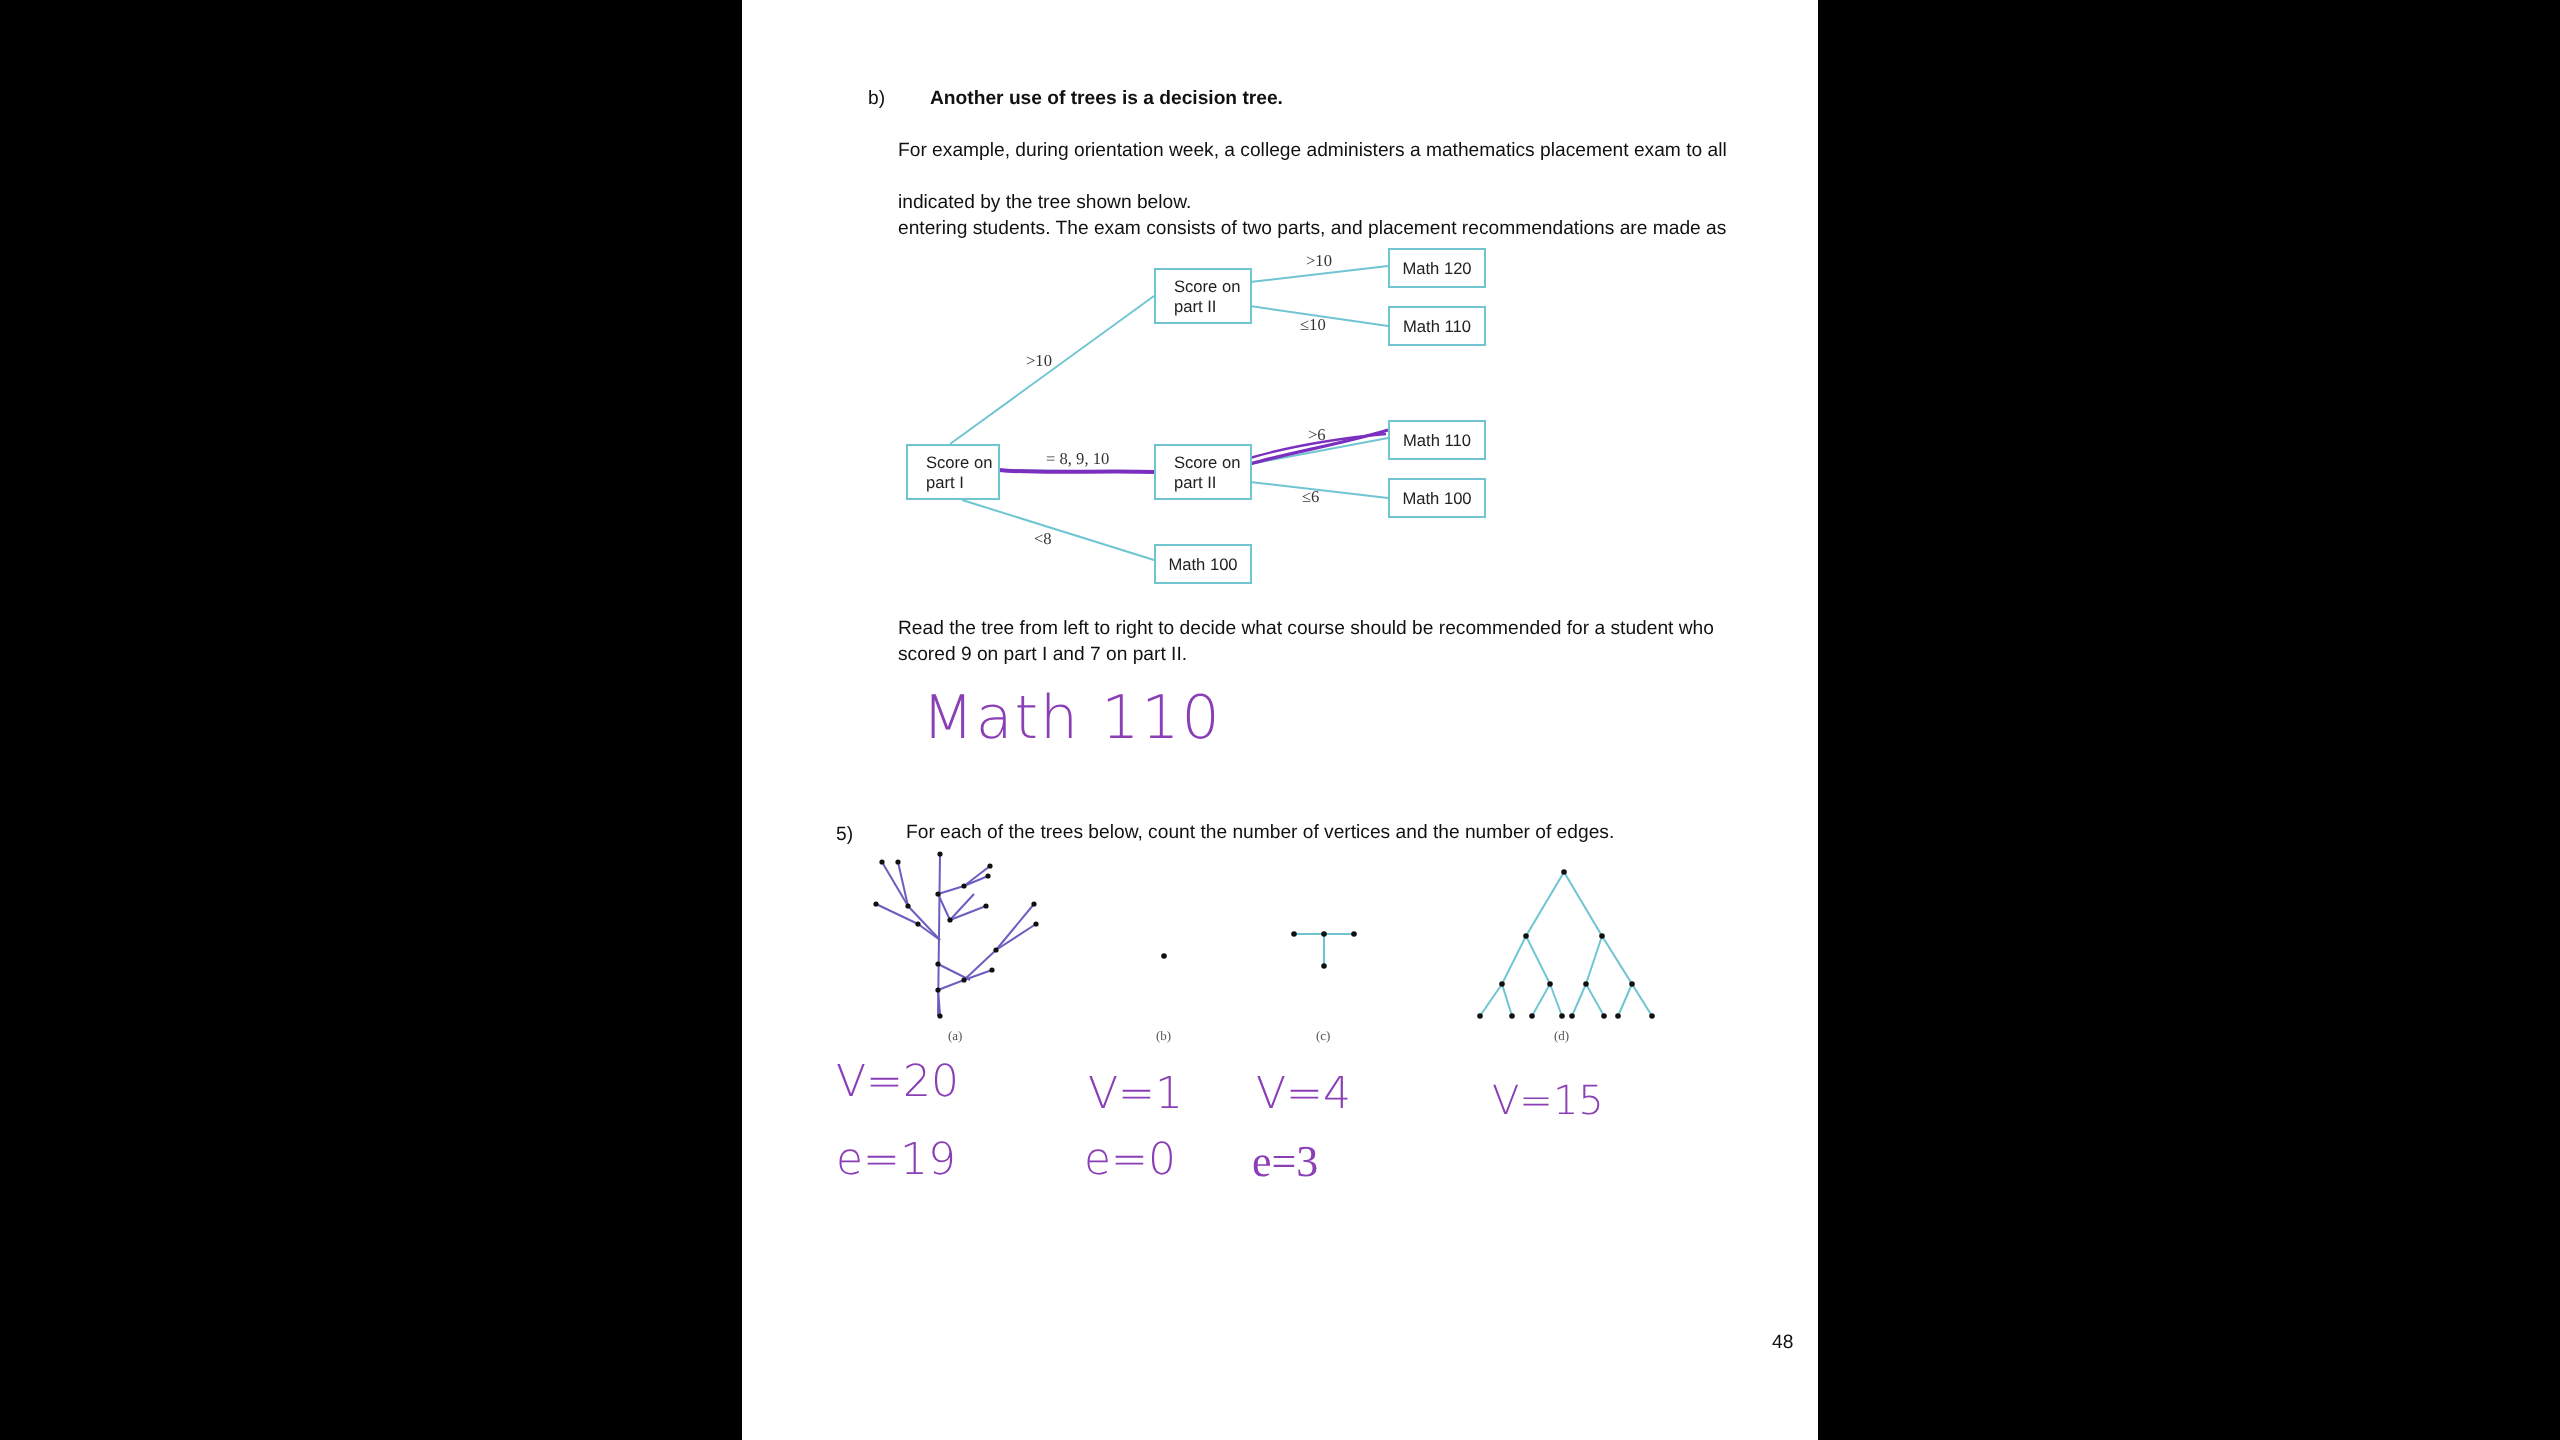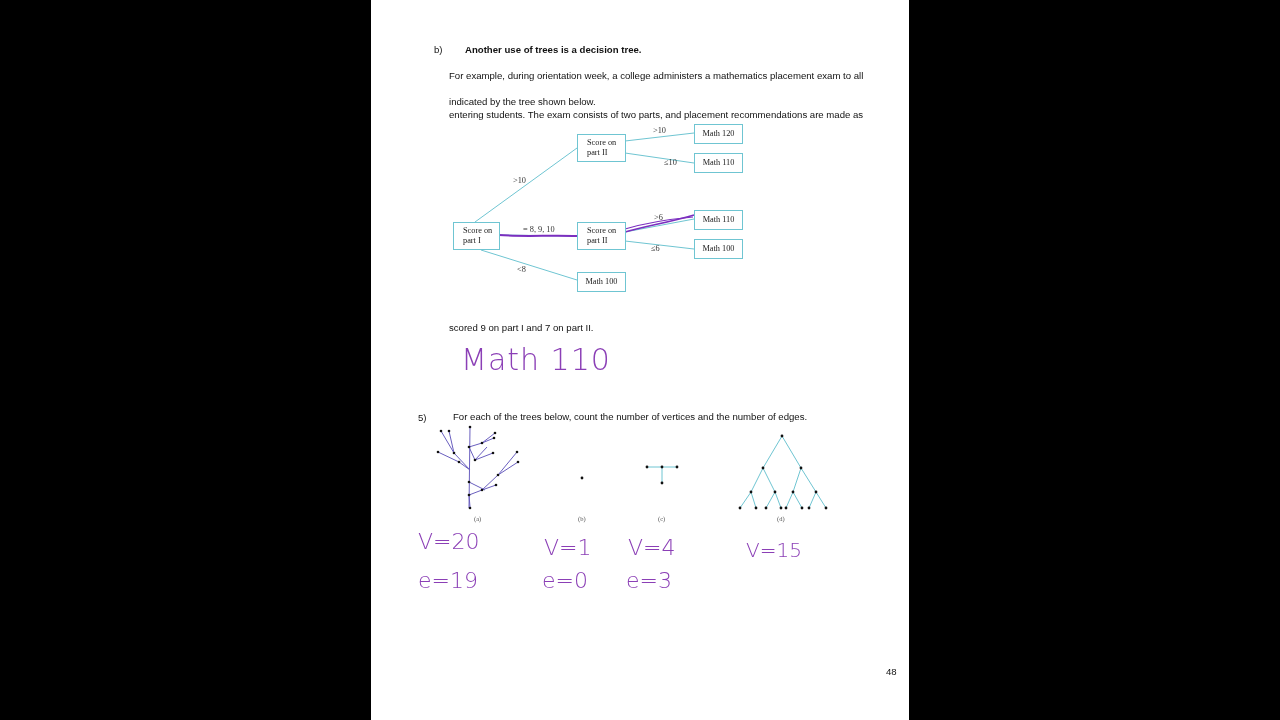--- a/index.html
+++ b/index.html
@@ -7,21 +7,21 @@
       width: 1280px; height: 720px; background: #000000; position: relative; overflow: hidden;
       font-family: "Liberation Sans", sans-serif;
     }
     .page {
       position: absolute; left: 371px; top: 0; width: 538px; height: 720px; background: #ffffff;
     }
     .abs { position: absolute; }
     .txt { font-family: "Liberation Sans", sans-serif; font-size: 9.6px; color: #111; line-height: 13px; white-space: nowrap; }
     .box {
       position: absolute; border: 1.3px solid #6fc5d2; background: #fff; box-sizing: border-box;
-      font-family: Liberation Serif, serif; font-size: 8.3px; color: #222; line-height: 10px;
+      font-family: Liberation Sans, sans-serif; font-size: 8.3px; color: #222; line-height: 10px;
       padding: 3px 0 0 9px;
     }
     .box.leaf { padding: 0; text-align: center; display: flex; align-items: center; justify-content: center; }
     .lbl { position: absolute; font-family: "Liberation Serif", serif; font-size: 8.3px; color: #333; white-space: nowrap; }
     .cap { position: absolute; font-family: "Liberation Serif", serif; font-size: 6.5px; color: #555; }
     .hand { position: absolute; font-family: "DejaVu Sans", sans-serif; color: #8b3fb6; font-weight: 200; white-space: nowrap; }
     svg { position: absolute; overflow: visible; }
   </style>
 </head>
 <body>
@@ -70,25 +70,26 @@
     <div class="box leaf" style="left:323px; top:124px; width:49px; height:20px;">Math 120</div>
     <div class="box leaf" style="left:323px; top:153px; width:49px; height:20px;">Math 110</div>
     <div class="box leaf" style="left:323px; top:210px; width:49px; height:20px;">Math 110</div>
     <div class="box leaf" style="left:323px; top:239px; width:49px; height:20px;">Math 100</div>
     <div class="box leaf" style="left:206px; top:272px; width:49px; height:20px;">Math 100</div>
 
     <div class="lbl" style="left:142px; top:176px;">&gt;10</div>
     <div class="lbl" style="left:152px; top:225px;">= 8, 9, 10</div>
     <div class="lbl" style="left:146px; top:265px;">&lt;8</div>
     <div class="lbl" style="left:282px; top:126px;">&gt;10</div>
-    <div class="lbl" style="left:279px; top:158px;margin-left:14px;">≤10</div>
+    <div class="lbl" style="left:279px; top:158px;">≤10</div>
     <div class="lbl" style="left:283px; top:213px;">&gt;6</div>
     <div class="lbl" style="left:280px; top:244px;">≤6</div>
   </div>
 
+  <div class="abs txt" style="left:78px; top:308px;">Read the tree from left to right to decide what course should be recommended for a student who</div>
   <div class="abs txt" style="left:78px; top:321px;">scored 9 on part I and 7 on part II.</div>
 
   <div class="hand" style="left:90px; top:342px; font-size:30px; letter-spacing:1px;">Math 110</div>
 
   <div class="abs txt" style="left:47px; top:411px;">5)</div>
   <div class="abs txt" style="left:63px; top:410px;padding-left:19px;">For each of the trees below, count the number of vertices and the number of edges.</div>
 
   <svg width="538" height="110" style="left:0; top:420px;">
 
     <g stroke="#6a5fbf" stroke-width="1" fill="none">
@@ -184,17 +185,17 @@
   <div class="cap" style="left:103px; top:515px;">(a)</div>
   <div class="cap" style="left:207px; top:515px;">(b)</div>
   <div class="cap" style="left:287px; top:515px;">(c)</div>
   <div class="cap" style="left:406px; top:515px;">(d)</div>
 
   <div class="hand" style="left:47px; top:529px; font-size:22px;">V=20</div>
   <div class="hand" style="left:47px; top:568px; font-size:22px;">e=19</div>
   <div class="hand" style="left:173px; top:535px; font-size:22px;">V=1</div>
   <div class="hand" style="left:171px; top:568px; font-size:22px;">e=0</div>
   <div class="hand" style="left:257px; top:535px; font-size:22px;">V=4</div>
-  <div class="hand" style="left:255px; top:568px; font-size:22px;">e=3</div>
+  <div class="hand" style="left:255px; top:568px; font-size:22px;font-family:Liberation Serif, serif;">e=3</div>
   <div class="hand" style="left:361px; top:538px; font-size:20px;margin-left:14px;">V=15</div>
 
   <div class="abs txt" style="left:496px; top:665px;margin-left:19px;">48</div>
 </div>
 
 </body></html>

